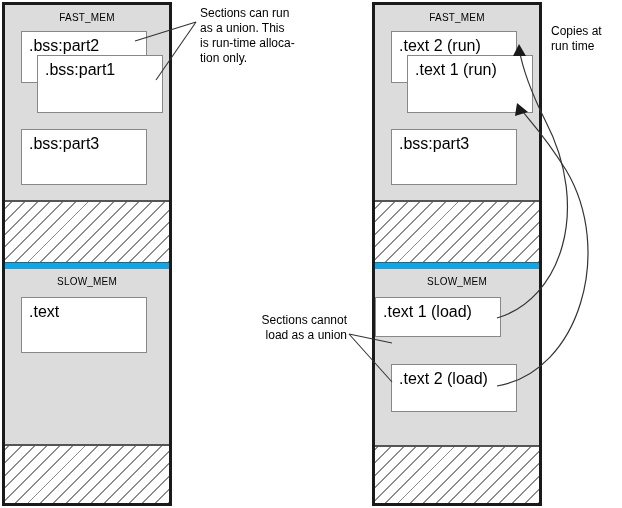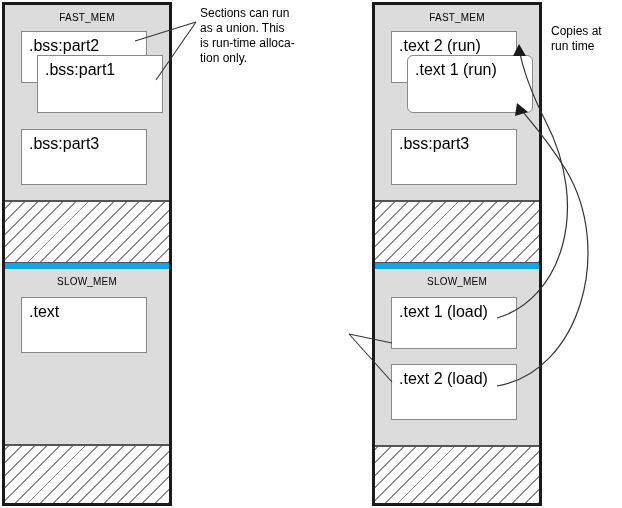--- a/index.html
+++ b/index.html
@@ -148,51 +148,53 @@
 
   <div class="mem-column" id="column-right">
 
     <div class="mem-region no-top" style="top:0px; height:196px;">
       <div class="region-title">FAST_MEM</div>
 
       <div class="section-box" style="left:16px; top:26px; width:126px; height:52px;">
         <span>.text 2 (run)</span>
       </div>
 
-      <div class="section-box" style="left:32px; top:50px; width:126px; height:58px;border-radius:6px;">
+      <div class="section-box" style="left:32px; top:50px; width:126px; height:58px;">
         <span>.text 1 (run)</span>
       </div>
 
       <div class="section-box" style="left:16px; top:124px; width:126px; height:56px;">
         <span>.bss:part3</span>
       </div>
     </div>
 
     <div class="hatch" style="top:196px; height:62px;"></div>
 
     <div class="mem-region" style="top:258px; height:183px;">
       <div class="region-title">SLOW_MEM</div>
 
-      <div class="section-box" style="left:16px; top:28px; width:126px; height:52px;">
+      <div class="section-box" style="left:0; top:28px; width:126px; height:40px;">
         <span>.text 1 (load)</span>
       </div>
 
-      <div class="section-box" style="left:16px; top:95px; width:126px; height:56px;">
+      <div class="section-box" style="left:16px; top:95px; width:126px; height:48px;">
         <span>.text 2 (load)</span>
       </div>
     </div>
 
     <div class="hatch" style="top:441px; height:57px; border-bottom:none;"></div>
   </div>
 
   <div class="caption" style="left:200px; top:6px; width:150px;">Sections can run
 as a union. This
 is run-time alloca-
 tion only.</div>
 
+  <div class="caption right-align" style="left:210px; top:313px; width:137px;">Sections cannot
+load as a union</div>
 
   <div class="caption" style="left:551px; top:24px; width:70px;">Copies at
 run time</div>
 
   <svg id="overlay" viewBox="0 0 622 508">
 
     <g fill="none" stroke="#333333" stroke-width="1.1">
       <path d="M196,22 L135,41"></path>
       <path d="M196,22 L156,80"></path>
     </g>

